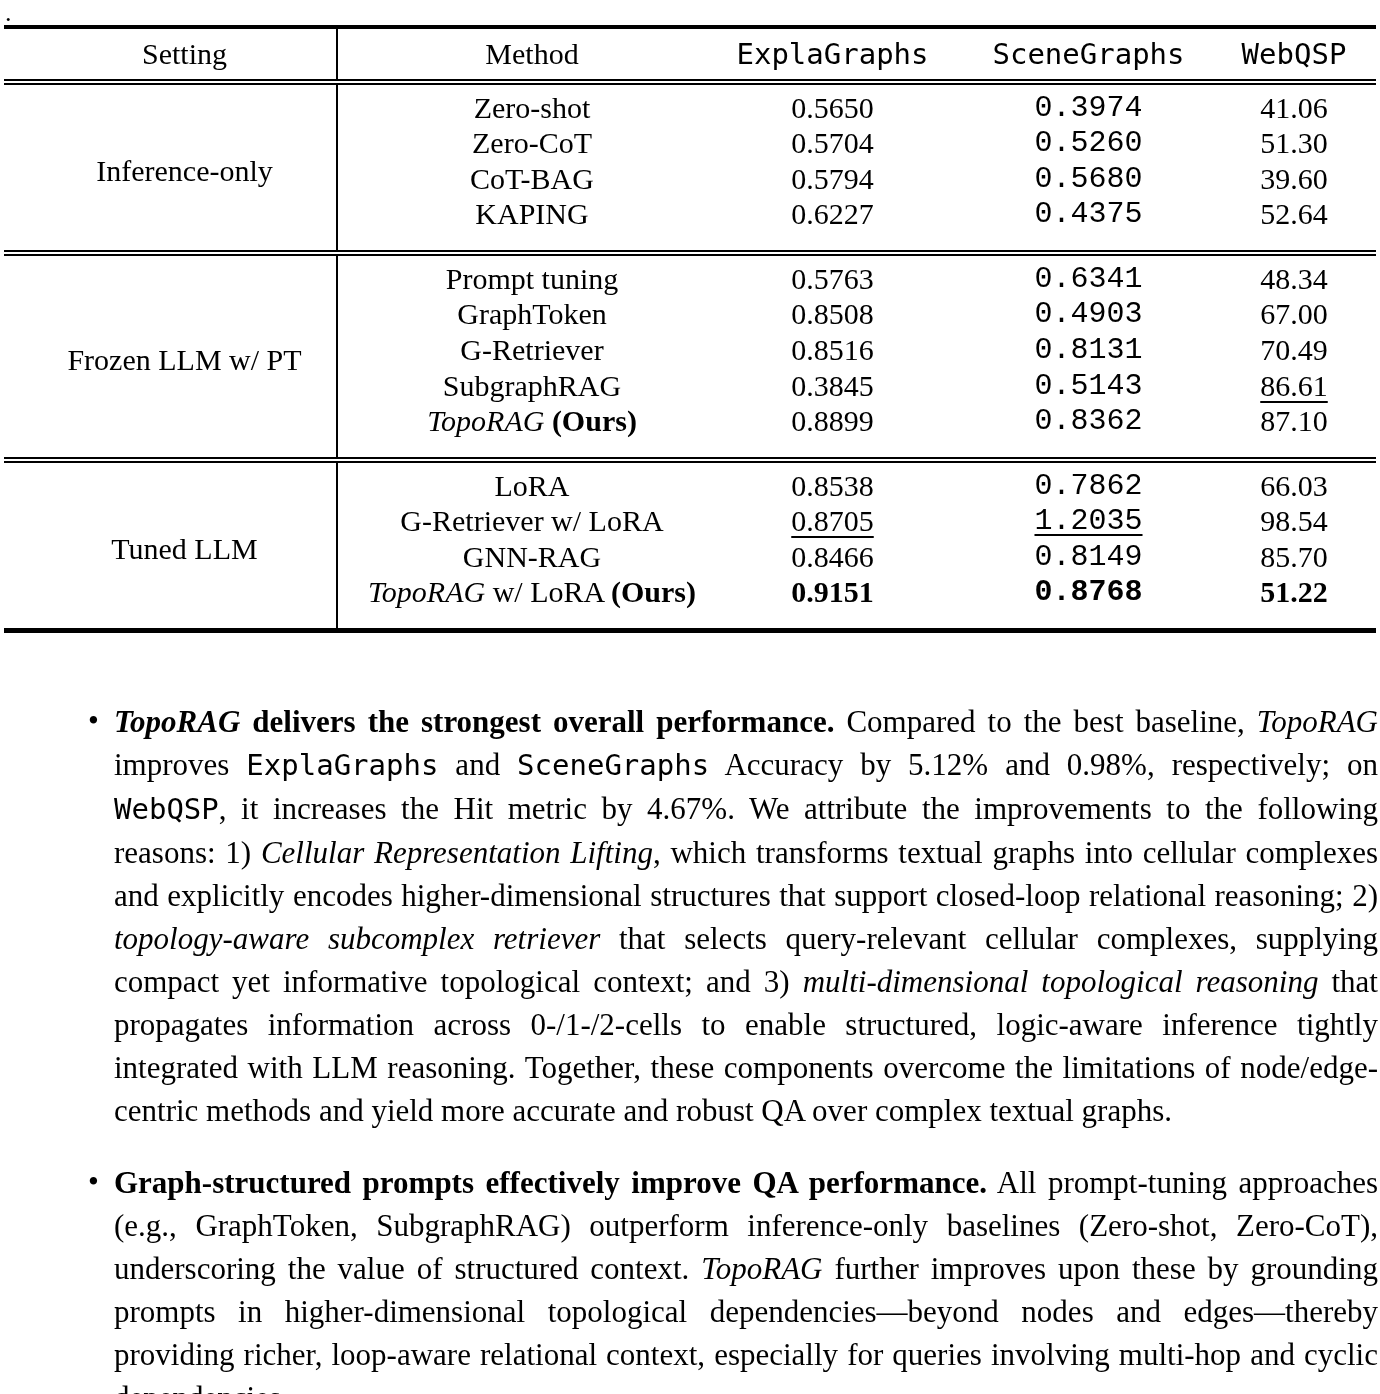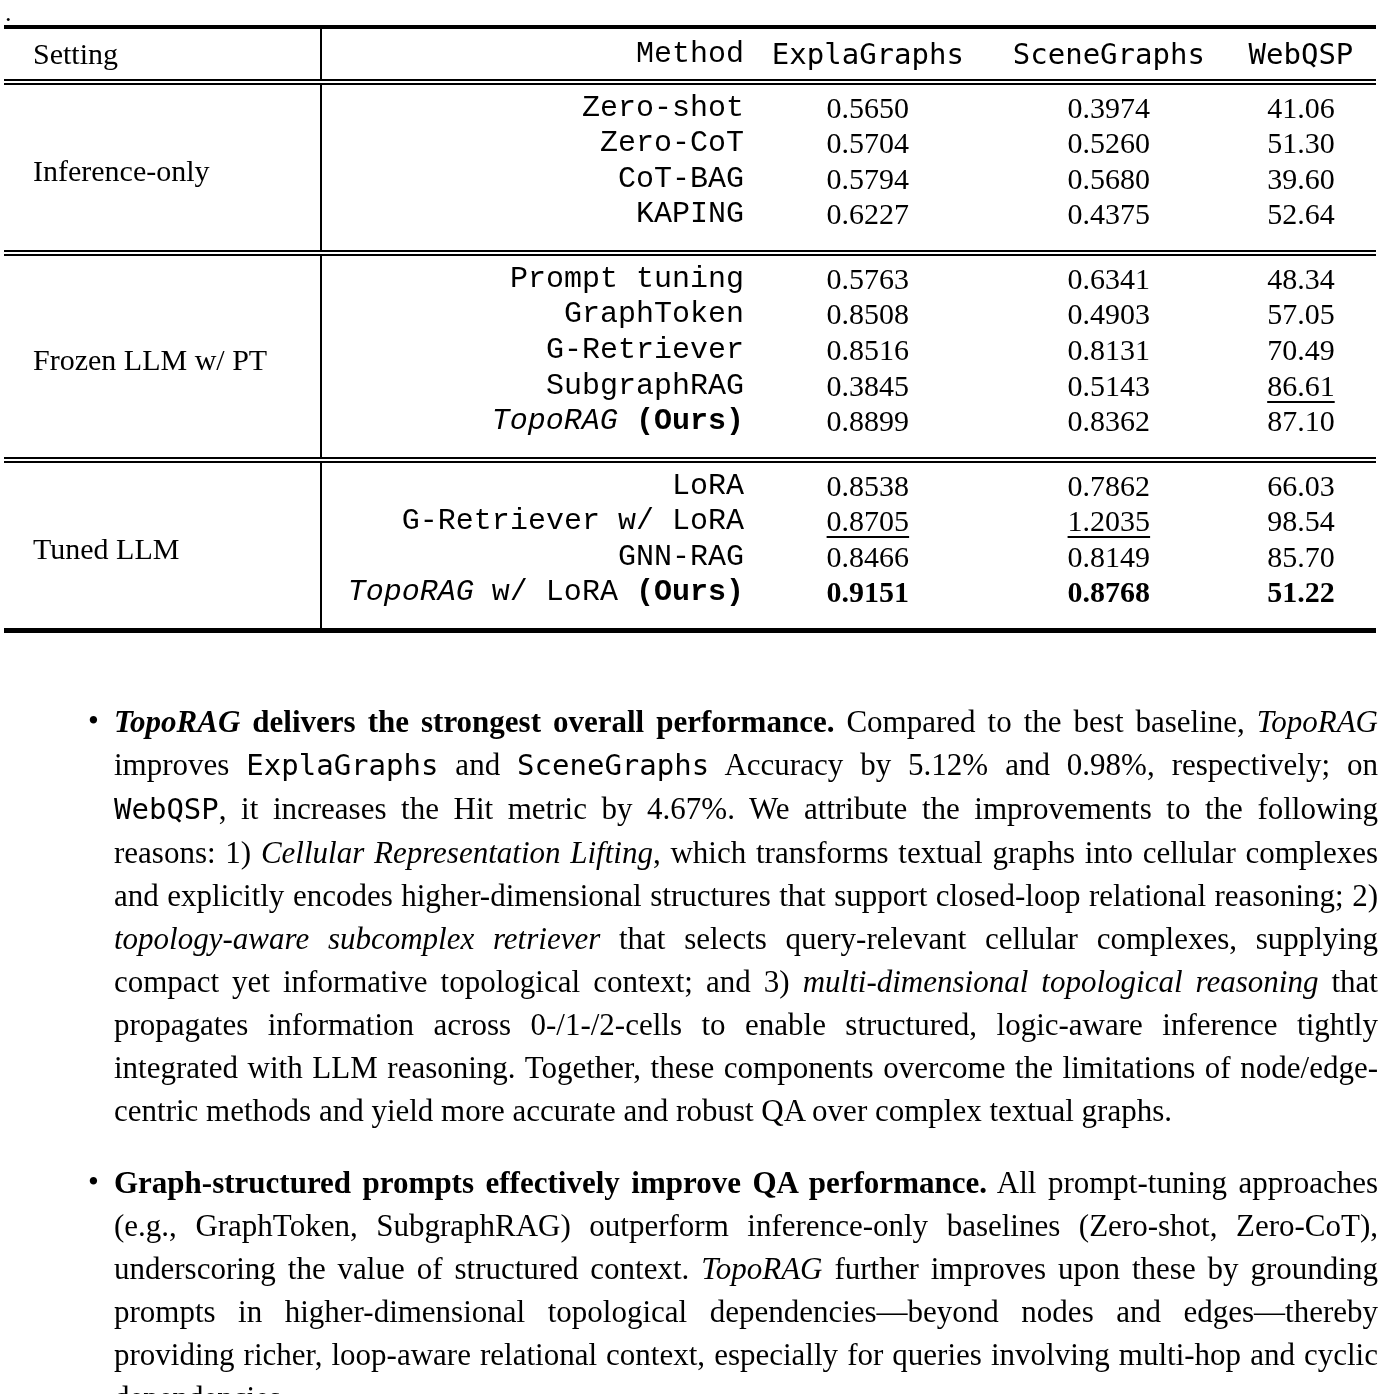--- a/index.html
+++ b/index.html
@@ -22,26 +22,26 @@
     border-top: 4px solid #000;
     border-bottom: 5px solid #000;
     font-size: 30px;
   }
   thead { border-bottom: 6px double #000; }
   tbody { border-bottom: 6px double #000; }
   tbody:last-child { border-bottom: none; }
   th, td { font-weight: normal; vertical-align: middle; white-space: nowrap; }
   thead th { height: 55px; }
   tbody td { height: 36px; }
-  .c-setting { width: 333px; text-align: left; padding-left: 29px; }
-  .c-method  { width: 363px; text-align: right; padding-left: 26px;
-               border-left: 2px solid #000; font-family: Liberation Mono, monospace; }
+  .c-setting { width: 333px; text-align: center; padding-left: 29px; }
+  .c-method  { width: 363px; text-align: center; padding-left: 26px;
+               border-left: 2px solid #000; }
   .c-num     { text-align: center; }
   .c-n1 { width: 265px; }
-  .c-n2 { width: 247px; }
+  .c-n2 { width: 247px; font-family: Liberation Mono, monospace; }
   .c-n3 { width: 164px; }
   .mono-h { font-family: "DejaVu Sans Mono", monospace; font-size: 29px; }
   tbody tr:first-child td { padding-top: 6px; margin-top: 12px; }
   tbody tr:last-child  td { padding-bottom: 19px; }
   
   .s-b  { font-weight: bold; }
   .s-i  { font-style: italic; }
   .s-bi { font-weight: bold; font-style: italic; }
   .s-m  { font-family: "DejaVu Sans Mono", monospace; font-size: 29px; }
   .s-u  { text-decoration: underline; text-underline-offset: 5px; text-decoration-thickness: 2px; }
@@ -109,21 +109,21 @@
         <td class="c-setting" rowspan="5">Frozen LLM w/ PT</td>
         <td class="c-method"><span>Prompt tuning</span></td>
         <td class="c-num c-n1"><span>0.5763</span></td>
         <td class="c-num c-n2"><span>0.6341</span></td>
         <td class="c-num c-n3"><span>48.34</span></td>
       </tr>
       <tr>
         <td class="c-method"><span>GraphToken</span></td>
         <td class="c-num c-n1"><span>0.8508</span></td>
         <td class="c-num c-n2"><span>0.4903</span></td>
-        <td class="c-num c-n3"><span>57.05</span></td>
+        <td class="c-num c-n3"><span>67.00</span></td>
       </tr>
       <tr>
         <td class="c-method"><span>G-Retriever</span></td>
         <td class="c-num c-n1"><span>0.8516</span></td>
         <td class="c-num c-n2"><span>0.8131</span></td>
         <td class="c-num c-n3"><span>70.49</span></td>
       </tr>
       <tr>
         <td class="c-method"><span>SubgraphRAG</span></td>
         <td class="c-num c-n1"><span>0.3845</span></td>

